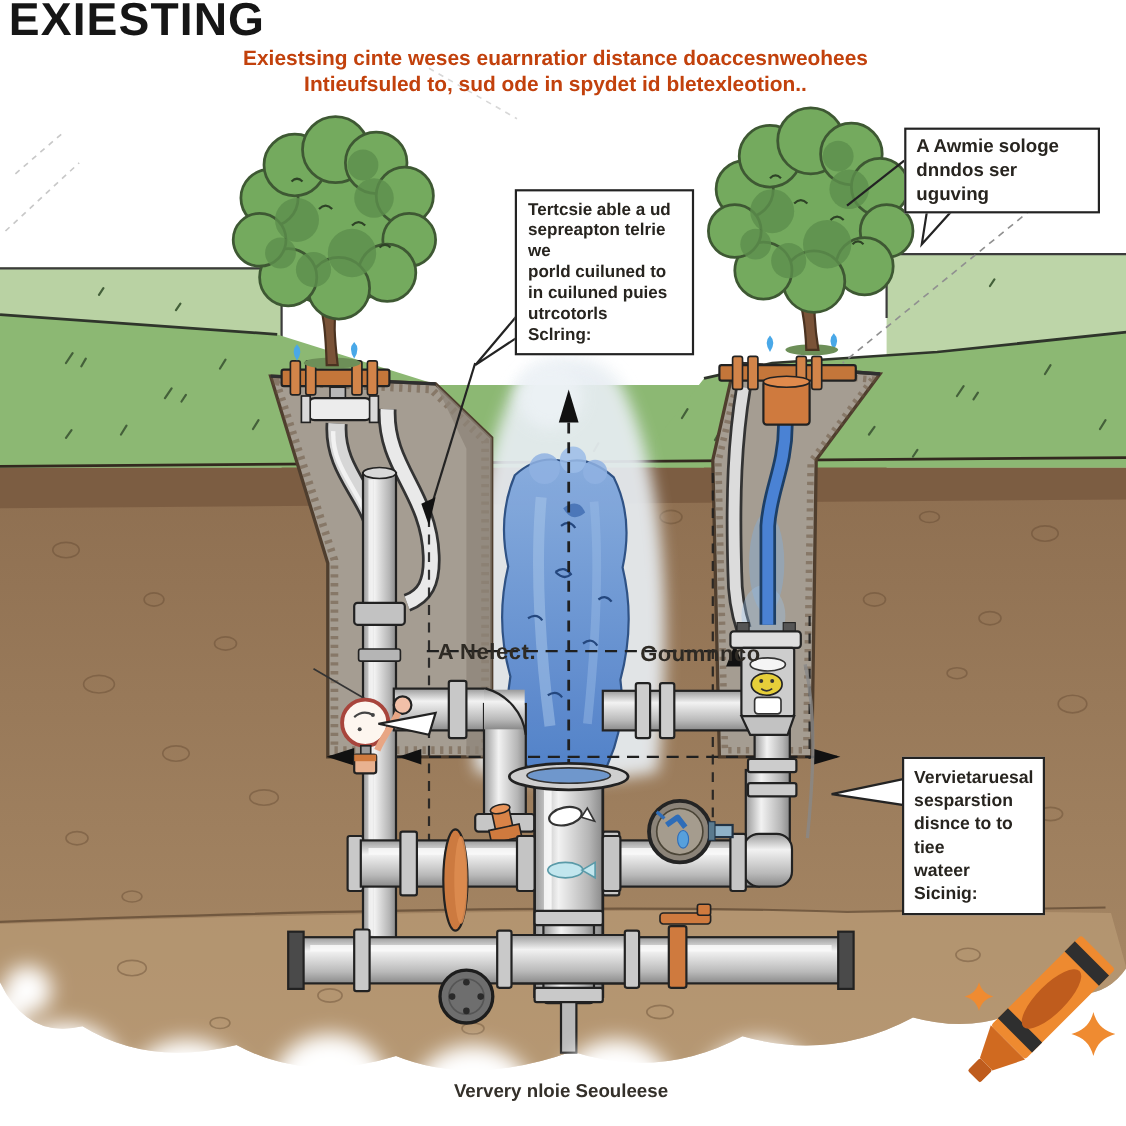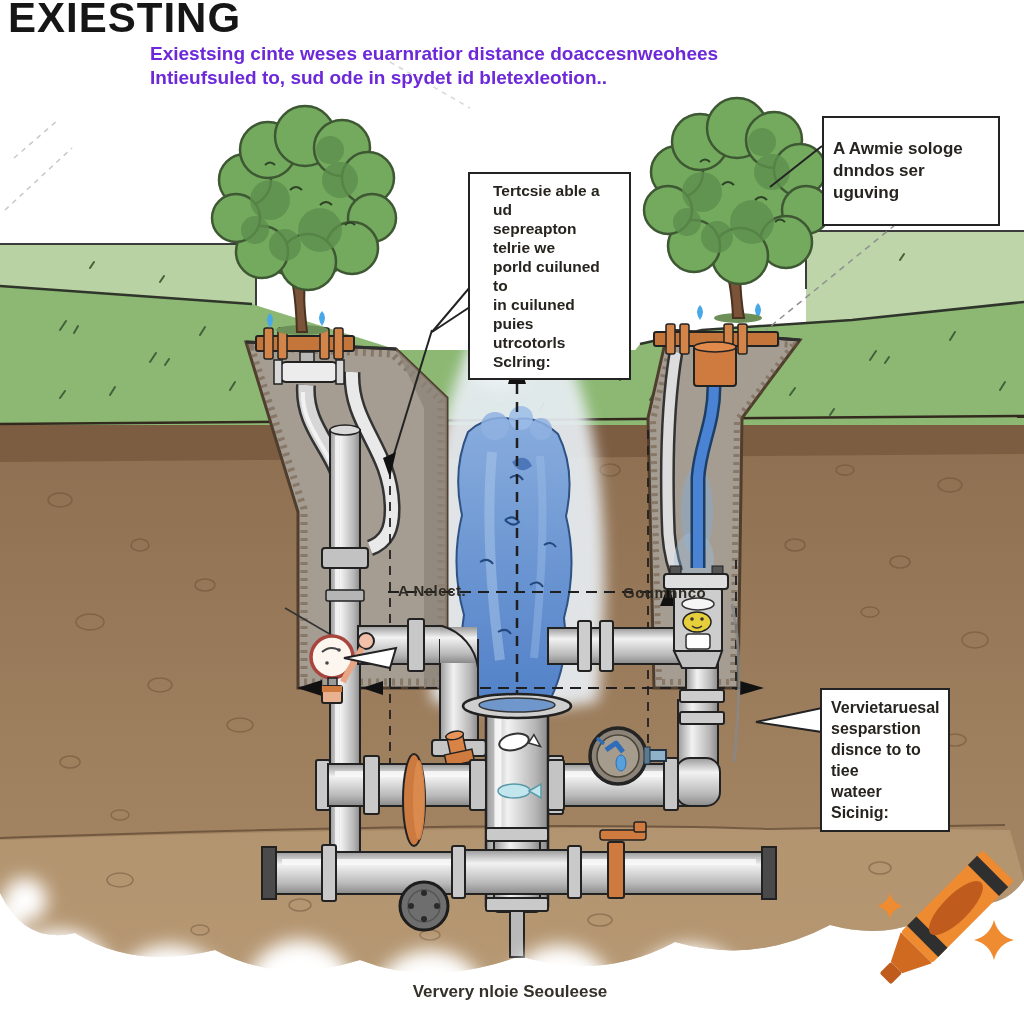--- a/index.html
+++ b/index.html
@@ -2,34 +2,34 @@
 <html><head>
 <meta charset="utf-8">
 <style>
   html,body{margin:0;padding:0;background:#fff;}
   body{width:1024px;height:1024px;overflow:hidden;position:relative;
        font-family:"Liberation Sans", sans-serif;}
   .stage{position:absolute;inset:0;width:1024px;height:920px;}
   svg.scene{position:absolute;left:0;top:0;}
   .page-title{position:absolute;left:8px;top:-6px;margin:0;font-size:42px;
      font-weight:800;letter-spacing:1px;color:#161616;}
-  .subtitle{position:absolute;left:150px;top:42px;width:710px;text-align:left;
-     font-size:19px;line-height:24px;font-weight:700;color:#6d28d9;}
+  .subtitle{position:absolute;left:150px;top:42px;width:710px;text-align:center;
+     font-size:19px;line-height:24px;font-weight:700;color:#c2410c;}
   .callout{position:absolute;background:#fff;border:2.5px solid #232323;
      color:#27241f;font-weight:700;box-sizing:border-box;}
-  .callout-tree{left:822px;top:116px;width:178px;padding:20px 9px;
+  .callout-tree{left:822px;top:116px;width:178px;padding:4px 9px;
      font-size:17px;line-height:22px;}
-  .callout-mid{left:468px;top:172px;width:163px;padding:7px 23px;
+  .callout-mid{left:468px;top:172px;width:163px;padding:7px 10px;
      font-size:15.5px;line-height:19px;}
   .callout-right{left:820px;top:688px;width:130px;padding:7px 9px;
      font-size:16px;line-height:21px;}
-  .diag-label{position:absolute;font-size:15px;font-weight:700;color:#2e2a24;
+  .diag-label{position:absolute;font-size:20px;font-weight:700;color:#2e2a24;
      letter-spacing:.5px;}
   .label-left{left:398px;top:582px;}
-  .label-right{left:582px;top:584px;margin-left:41px;}
+  .label-right{left:582px;top:584px;}
   .caption{position:absolute;left:260px;top:981px;width:500px;text-align:center;
      font-size:17px;line-height:21px;font-weight:700;color:#34302a;}
 </style>
 </head>
 <body>
 
 <div class="stage">
 
 <svg class="scene" width="1024" height="1024" viewBox="0 0 1024 1024">
   <defs>

